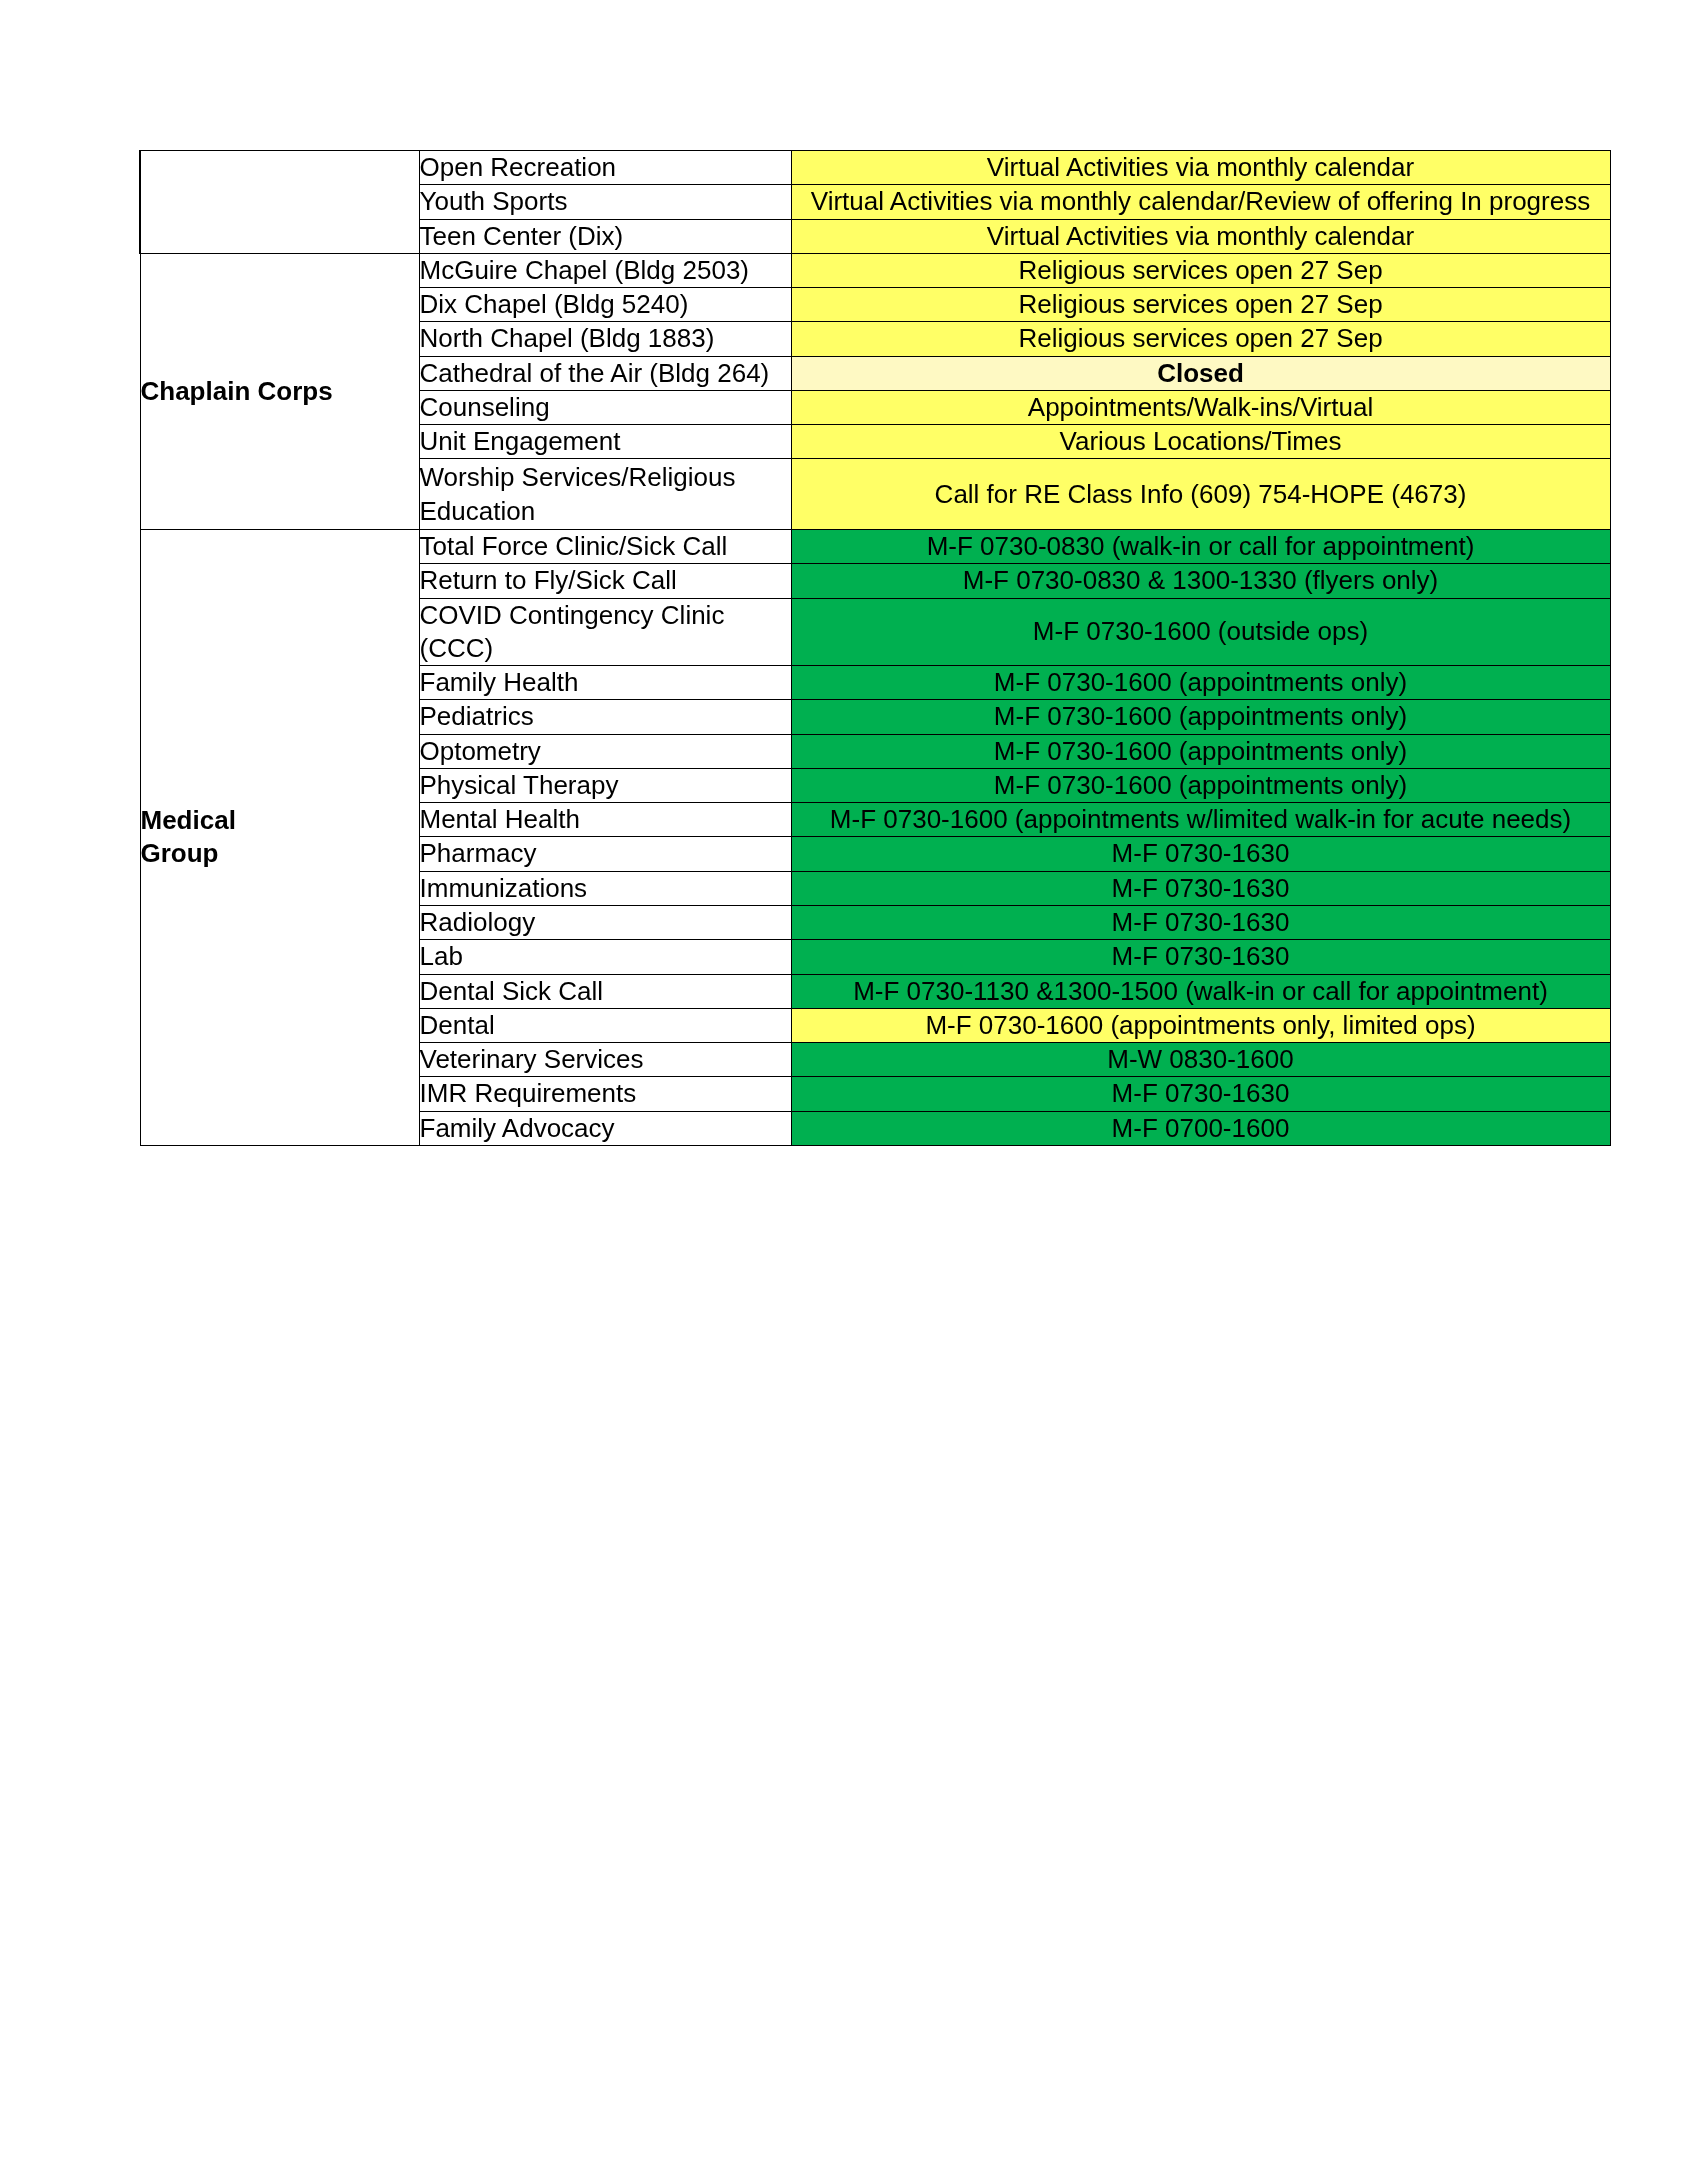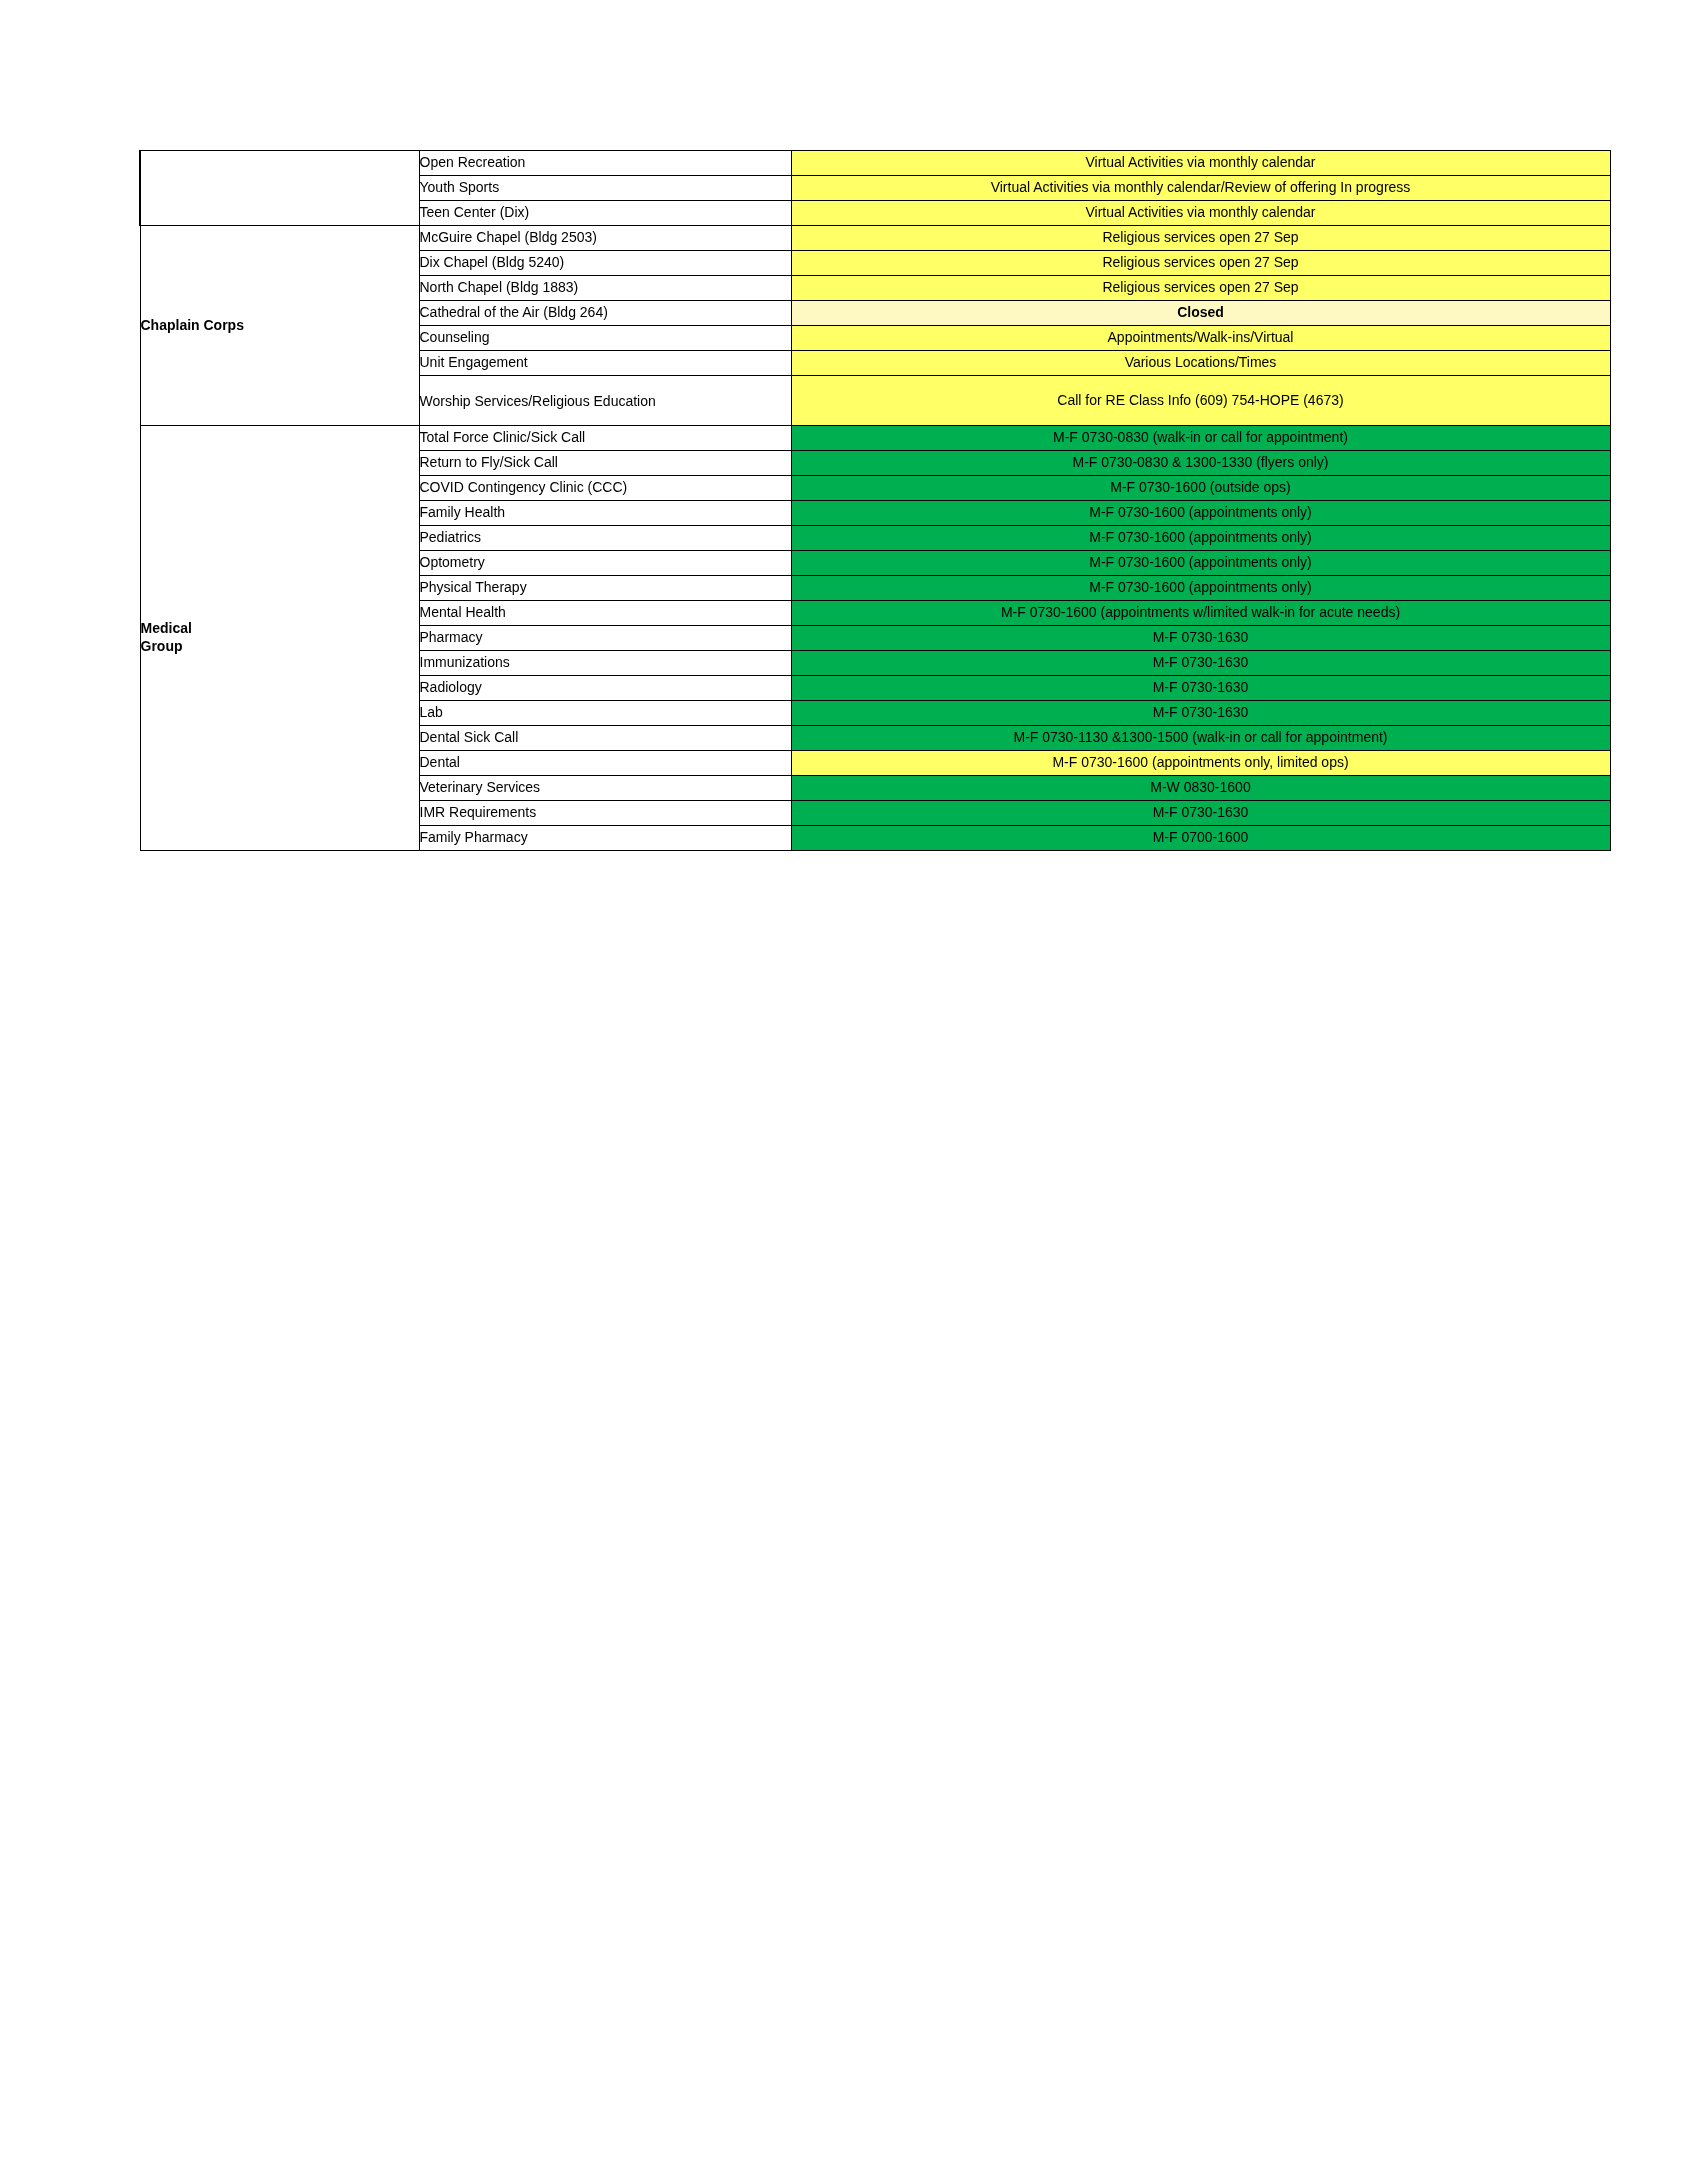--- a/index.html
+++ b/index.html
@@ -33,21 +33,21 @@
     background: #ffffff;
   }
   table.svc col.c1 { width: 279px; }
   table.svc col.c2 { width: 372px; }
   table.svc col.c3 { width: 819px; }
 
   table.svc td {
     border: 1.6px solid #000000;
     padding: 0;
     vertical-align: middle;
-    font-size: 14px;
+    font-size: 26px;
     line-height: 1.28;
     color: #000000;
     font-family: "Liberation Sans", sans-serif;
     font-stretch: condensed;
     box-sizing: border-box;
   }
 
   td.group {
     font-weight: bold;
     vertical-align: top;
@@ -204,20 +204,20 @@
           </tr>
           <tr>
             <td class="svcname">Veterinary Services</td>
             <td class="status st-green">M-W 0830-1600</td>
           </tr>
           <tr>
             <td class="svcname">IMR Requirements</td>
             <td class="status st-green">M-F 0730-1630</td>
           </tr>
           <tr class="row-last">
-            <td class="svcname">Family Pharmacy</td>
+            <td class="svcname">Family Advocacy</td>
             <td class="status st-green">M-F 0700-1600</td>
           </tr>
         </tbody>
     </table>
   </div>
 </div>
 
 
 </body></html>

